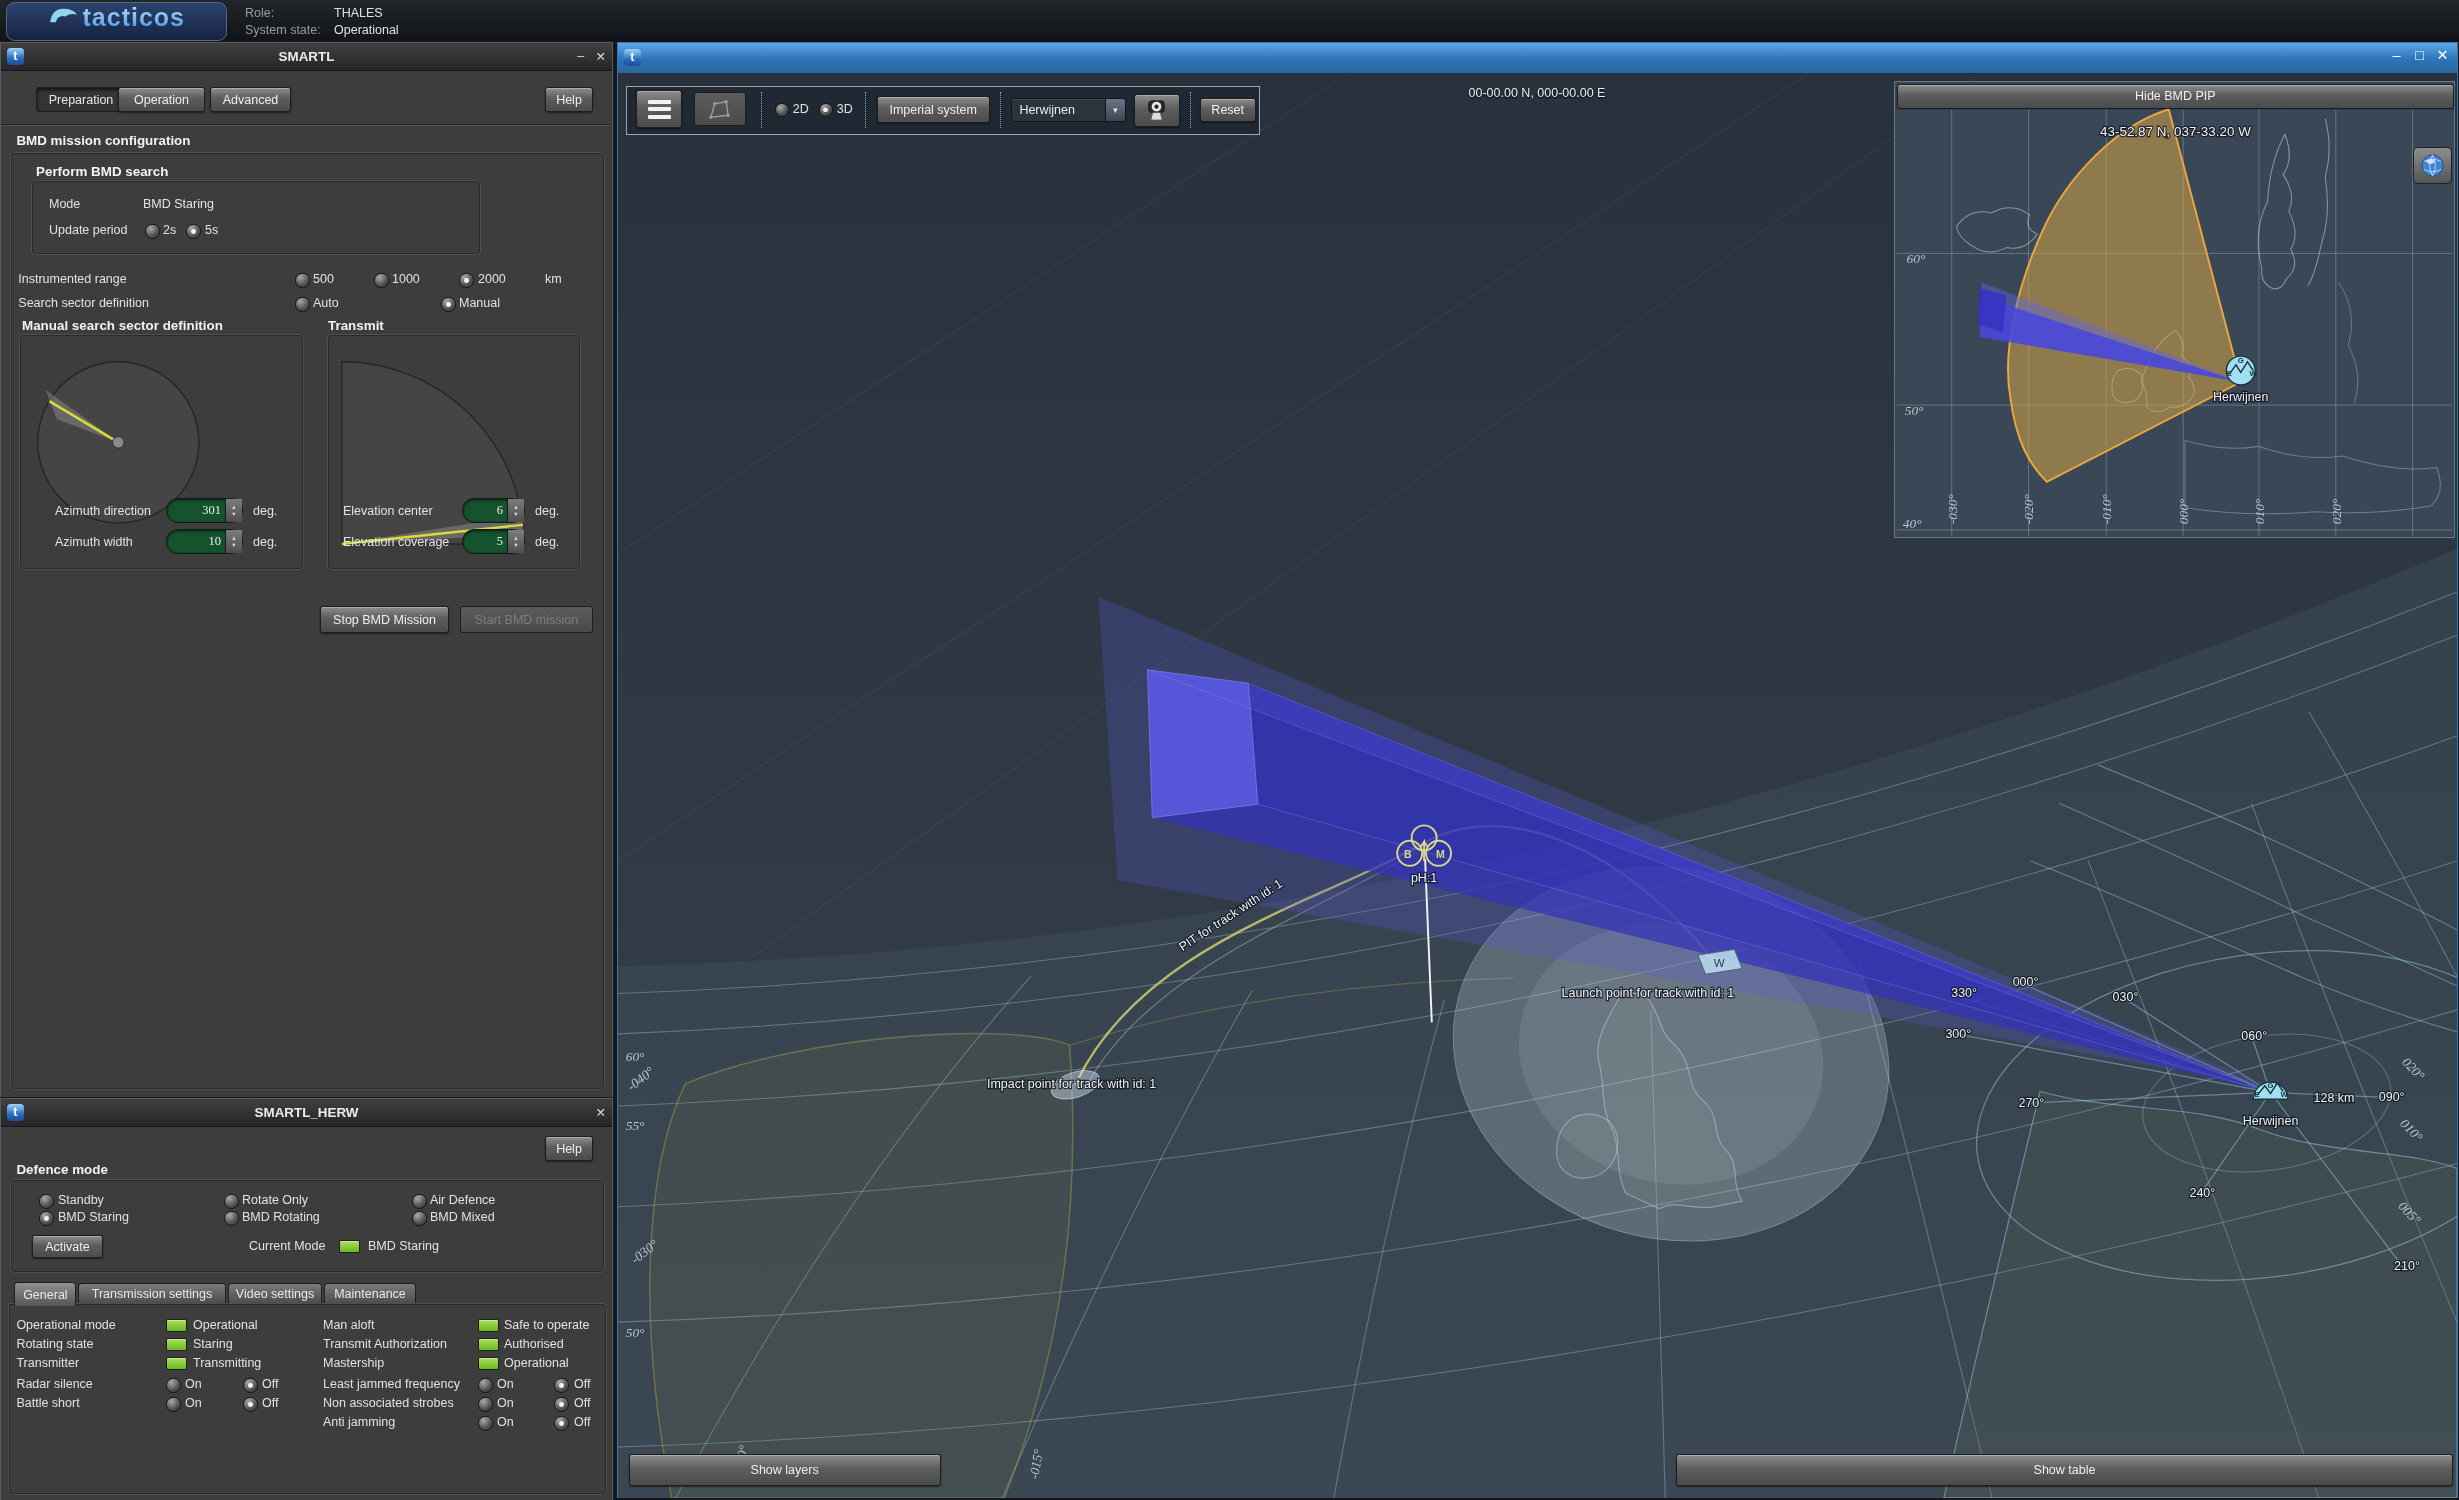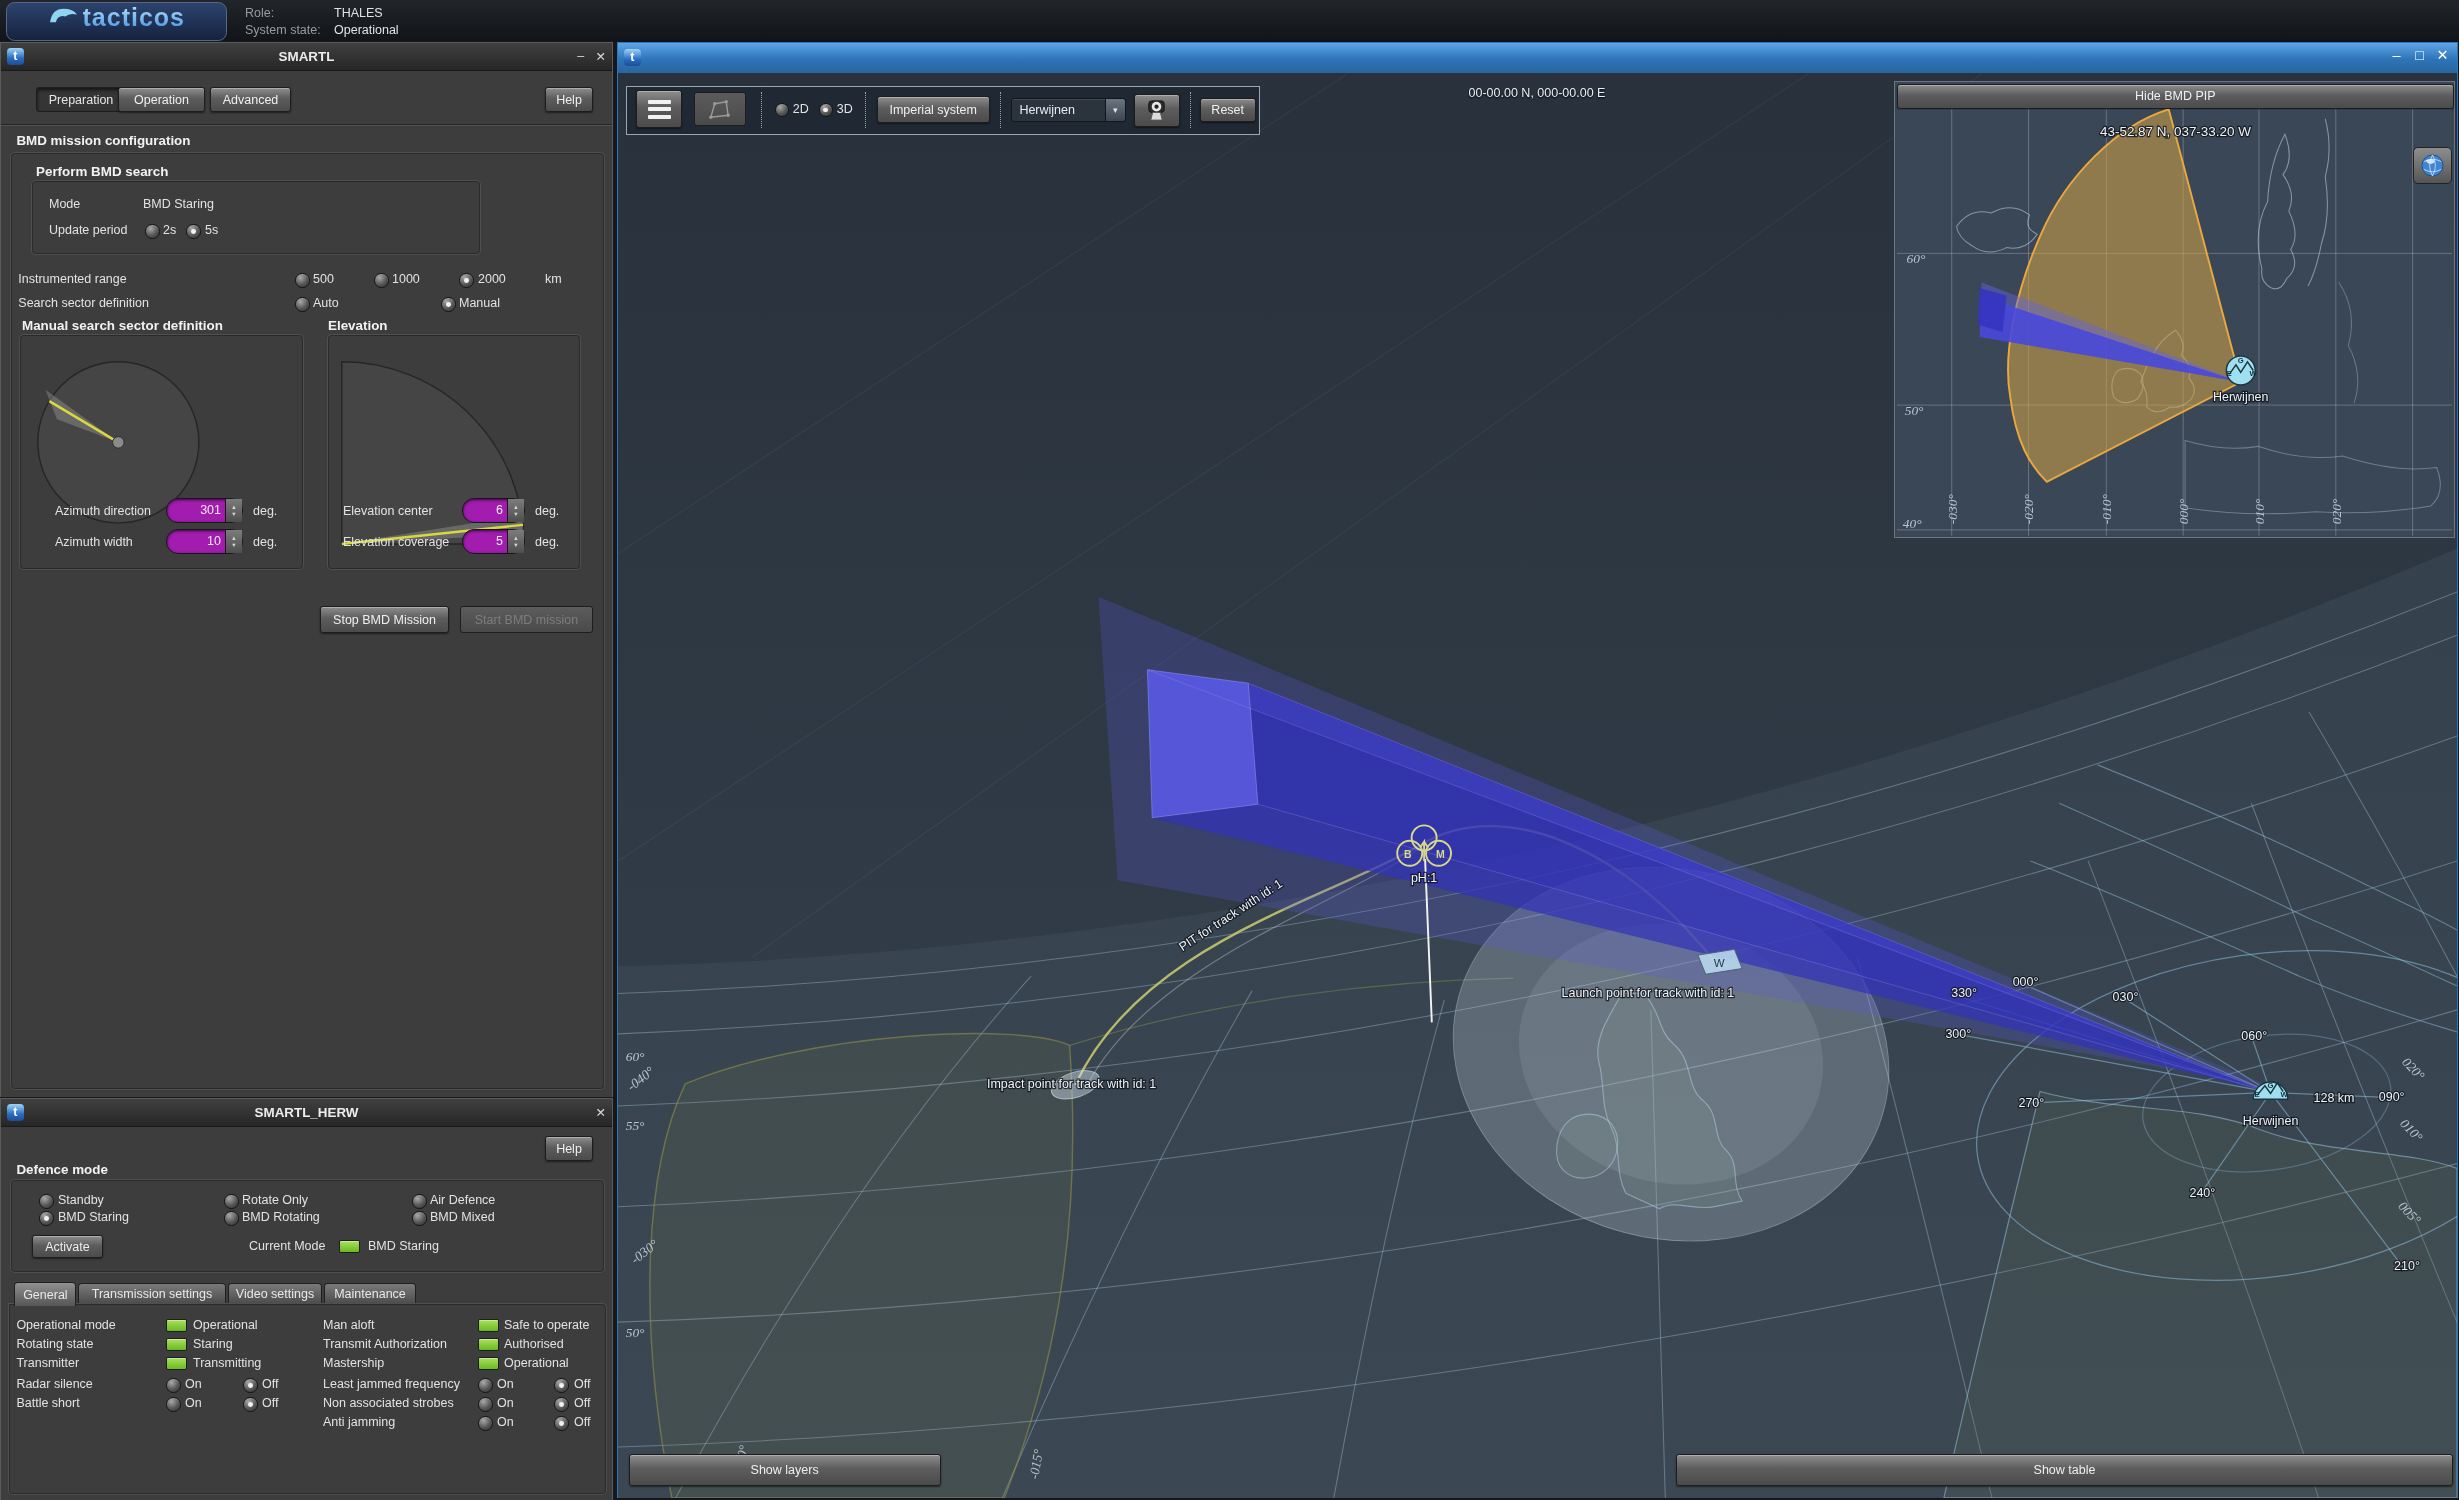--- a/index.html
+++ b/index.html
@@ -28,22 +28,22 @@
   .btn.pressed{background:#353535;box-shadow:inset 0 1.9px 3.8px rgba(0,0,0,.65);color:#e6e6e6;}
   .btn.disabled{color:#7d7d7d;background:linear-gradient(#5c5c5c,#4a4a4a);box-shadow:none;}
   .grp{position:absolute;border:1px solid #2b2b2b;border-radius:3.8px;box-shadow:0 0 0 1px #4f4f4f;}
   .radio{position:absolute;width:12.5px;height:12.5px;border-radius:50%;
          background:radial-gradient(circle at 35% 28%,#a8a8a8,#565656 55%,#2e2e2e);
          border:1px solid #151515;box-shadow:inset 0 1px 1px rgba(255,255,255,.25);}
   .radio.sel::after{content:"";position:absolute;left:3.8px;top:3.8px;width:4.8px;height:4.8px;
          border-radius:50%;background:#f2f2f2;}
   .led{position:absolute;width:19px;height:10.6px;border:1px solid #1d1d1d;border-radius:1.9px;
        background:linear-gradient(#aadf5f,#69ba1f);box-shadow:inset 0 1px 0 rgba(255,255,255,.4);}
-  .spinbox{position:absolute;height:23px;background:#a21caf;border:1px solid #171717;
-           border-radius:12px;box-shadow:inset 0 1px 2.9px rgba(0,0,0,.7);}
+  .spinbox{position:absolute;height:23px;background:#14532d;border:1px solid #171717;
+           border-radius:12px;box-shadow:inset 0 1px 2.9px rgba(0,0,0,.7);font-family:Liberation Serif, serif;}
   .spinval{position:absolute;right:21px;top:3.8px;font-size:12.5px;color:#ececec;}
   .spinarr{position:absolute;right:0;top:0;bottom:0;width:16.3px;border-left:1px solid #171717;
            background:linear-gradient(#7c7c7c,#4e4e4e);display:flex;flex-direction:column;
            align-items:center;justify-content:center;color:#d6d6d6;font-size:5.8px;line-height:6.7px;}
   .tab{position:absolute;display:flex;align-items:center;justify-content:center;font-size:12.5px;
        color:#e8e8e8;background:linear-gradient(#7a7a7a,#4d4d4d);border:1px solid #202020;
        border-bottom:none;border-radius:3.8px 3.8px 0 0;}
   .tab.active{background:linear-gradient(#8f8f8f,#565656);height:23px !important;z-index:3;}
   .sep{position:absolute;left:0;right:0;height:0;border-top:1px solid #262626;border-bottom:1px solid #525252;}
   .vdots{position:absolute;top:5.8px;bottom:5.8px;width:0;border-left:1px dotted #93a2b2;}
@@ -128,21 +128,21 @@
   <span class="lbl" style="left:477px;top:229px;">2000</span>
   <span class="lbl" style="left:544px;top:229px;">km</span>
 
   <span class="lbl" style="left:17.3px;top:253px;">Search sector definition</span>
   <div class="radio" style="left:294px;top:254px;"></div>
   <span class="lbl" style="left:312px;top:253px;">Auto</span>
   <div class="radio sel" style="left:440px;top:254px;"></div>
   <span class="lbl" style="left:458px;top:253px;">Manual</span>
 
   <span class="lbl bold" style="left:21px;top:275px;font-size:13.4px;">Manual search sector definition</span>
-  <span class="lbl bold" style="left:327px;top:275px;font-size:13.4px;">Elevation</span>
+  <span class="lbl bold" style="left:327px;top:275px;font-size:13.4px;">Transmit</span>
   <div class="grp" style="left:19px;top:292px;width:281px;height:232px;"></div>
   <div class="grp" style="left:327px;top:292px;width:250px;height:232px;"></div>
 
   <svg class="abs" style="left:19px;top:292px;" width="281" height="232" viewBox="0 0 292 242">
     <circle cx="102" cy="112" r="84" fill="#454545" stroke="#262626" stroke-width="1.5"></circle>
     <path d="M102,112 L26,57 L38,88 Z" fill="rgba(170,170,170,.35)"></path>
     <line x1="102" y1="112" x2="30" y2="69" stroke="#d9d93e" stroke-width="2.5"></line>
     <circle cx="102" cy="112" r="6" fill="#8a8a8a" stroke="#2a2a2a"></circle>
   </svg>
   <svg class="abs" style="left:327px;top:292px;" width="250" height="232" viewBox="0 0 260 242">

